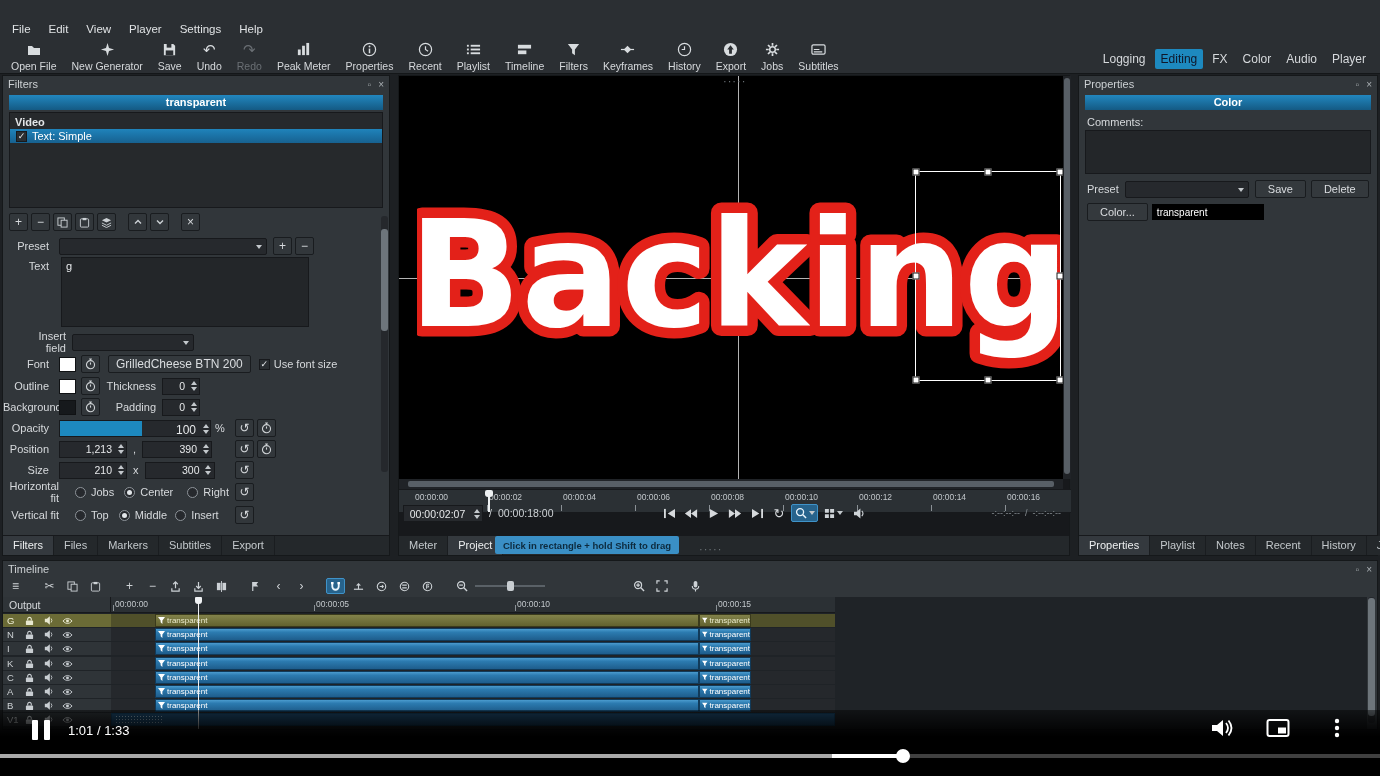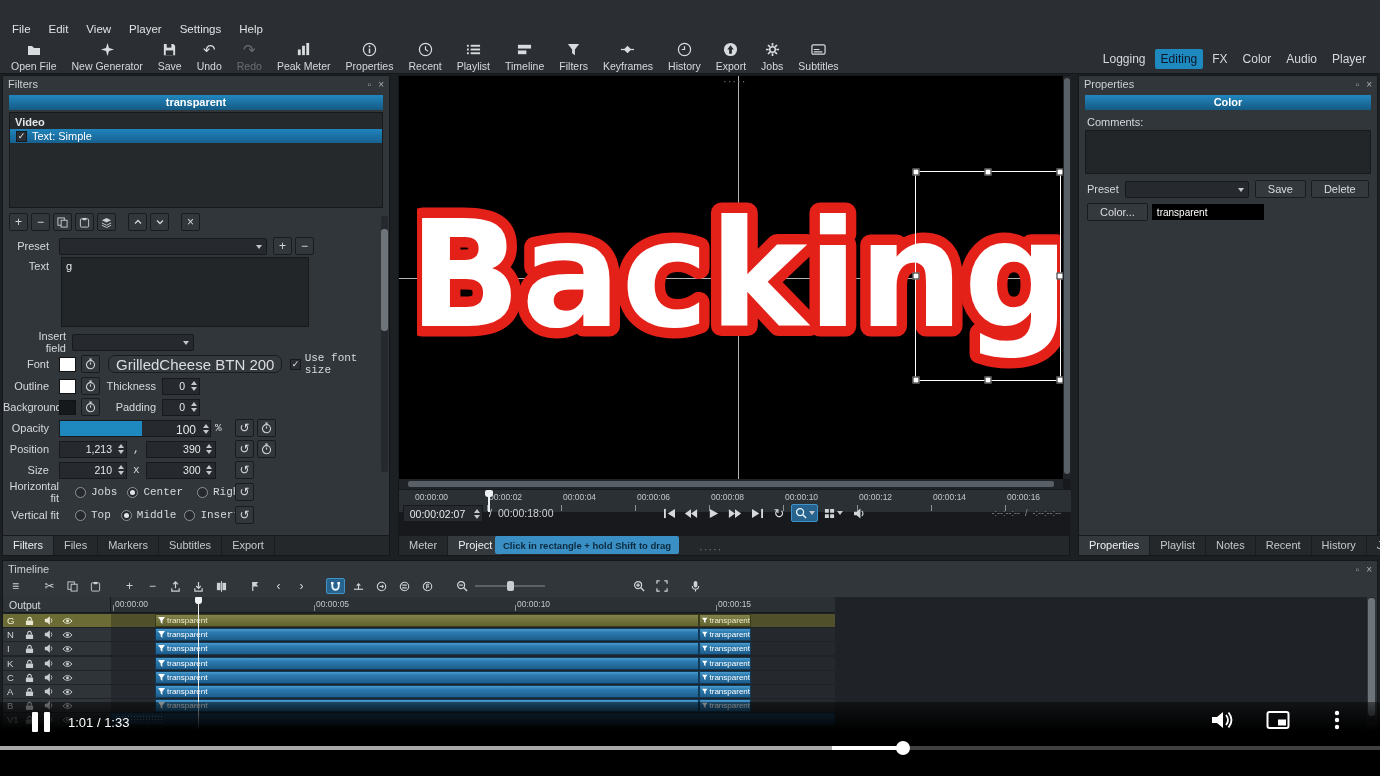--- a/index.html
+++ b/index.html
@@ -51,21 +51,21 @@
   .swatch{width:17px;height:15px;background:#fff;border:1px solid #101214;flex:none;}
   .spin{display:flex;align-items:center;height:17px;background:#26292d;border:1px solid #17191c;flex:none;}
   .spin .v{flex:1;font-size:10.5px;text-align:right;padding:0 3px;color:#e6e8ea;white-space:nowrap;}
   .spin .arr{width:11px;display:flex;flex-direction:column;align-items:center;gap:2px;flex:none;}
   .slider{position:relative;width:152px;height:17px;background:#26292d;border:1px solid #17191c;flex:none;}
   .slider .fill{position:absolute;left:0;top:0;bottom:0;width:82px;background:#1d89bf;}
   .slider .v{position:absolute;right:14px;top:2px;font-size:12px;color:#e6e8ea;}
   .slider .arr{position:absolute;right:1px;top:3px;display:flex;flex-direction:column;gap:2px;}
   .radio{width:11px;height:11px;border:1px solid #8d9399;border-radius:50%;background:#26292d;margin-right:5px;position:relative;flex:none;}
   .radio.sel::after{content:"";position:absolute;inset:2px;background:#e2e6e9;border-radius:50%;}
-  .rlab{color:#d6d9dc;font-family:Liberation Mono, monospace;}
+  .rlab{color:#d6d9dc;}
   .vscroll{position:absolute;width:7px;background:#25282c;border-radius:3px;}
   .vhandle{position:absolute;left:0;right:0;background:#6d757b;border-radius:3px;}
 
   
   .video{position:absolute;left:0;top:0;width:664px;height:403px;background:#000;overflow:hidden;}
   .guide-v{position:absolute;top:0;bottom:0;width:1px;background:rgba(255,255,255,.7);}
   .guide-h{position:absolute;left:0;right:0;height:1px;background:rgba(255,255,255,.7);}
   .selrect{position:absolute;border:1.5px solid #fff;}
   .hdl{position:absolute;width:7px;height:7px;background:#fff;border:1px solid #1c1c1c;transform:translate(-50%,-50%);}
   .ring{position:absolute;left:50%;top:50%;width:12px;height:12px;border:1.5px solid #fff;border-radius:50%;transform:translate(-50%,-50%);}
@@ -121,21 +121,21 @@
   .olive .tl-lane{background:#50502a;}
   .olive .clip{background:linear-gradient(180deg,#82824a,#62622f);border-color:#3a3a1c;}
   .olive .clip .cl{color:#eaeacb;}
   .v1clip{position:absolute;left:0;top:0;width:724px;height:13px;background:#1d4a6e;border:1px solid #123c5c;}
   .v1wave{position:absolute;left:3px;top:1px;width:48px;bottom:1px;
           background-image:radial-gradient(#9fb9c9 0.8px,transparent 0.9px);background-size:3px 3px;}
   .tl-phead{position:absolute;top:0;bottom:0;width:1px;background:#f0f2f4;}
   .tl-phead::before{content:"";position:absolute;left:-3px;top:0;width:7px;height:7px;background:#f0f2f4;border-radius:1px 1px 3px 3px;}
 
   
-  .overlay{position:absolute;left:0;right:0;bottom:0;height:74px;z-index:99;
+  .overlay{position:absolute;left:0;right:0;bottom:0;height:66px;z-index:99;
            background:linear-gradient(180deg,rgba(0,0,0,.45),#000 40%);}
   .pausebtn{position:absolute;left:32px;top:10px;display:flex;gap:6px;}
   .pausebtn i{width:6px;height:20px;background:#fff;border-radius:1px;}
   .otime{position:absolute;left:68px;top:13px;font-size:13px;color:#fff;}
   .oicon{position:absolute;top:8px;color:#fff;}
   .seek{position:absolute;left:0;right:0;top:44px;height:4px;background:rgba(255,255,255,.25);}
   .seek .played{position:absolute;left:0;top:0;bottom:0;width:65.4%;background:rgba(255,255,255,.55);}
   .seek .hot{position:absolute;left:60.3%;top:0;bottom:0;width:5.1%;background:#fff;}
   .seek .knob{position:absolute;left:calc(65.4% - 7px);top:-5px;width:14px;height:14px;background:#fff;border-radius:50%;}
 </style>
@@ -387,21 +387,21 @@
     <div class="frow" style="top:279px;">
       <span class="flabel">Font</span>
       <span class="swatch" style="margin-left:4px;"></span>
       <span class="sbtn" style="margin-left:5px;">
           <svg viewBox="0 0 12 13" width="11" height="12">
             <circle cx="6" cy="7.2" r="4.4" fill="none" stroke="#cfd3d6" stroke-width="1.2"></circle>
             <path d="M6 7.2V4.8" stroke="#cfd3d6" stroke-width="1.2"></path>
             <path d="M4.5 1h3M6 1v1.6" stroke="#cfd3d6" stroke-width="1.2"></path>
           </svg>
         </span>
-      <span class="btn" style="margin-left:8px;font-size:15px;padding:0 7px;border-radius:7px;">GrilledCheese BTN 200</span>
+      <span class="btn" style="margin-left:8px;font-size:12px;padding:0 7px;">GrilledCheese BTN 200</span>
       <span class="cb" style="margin-left:8px;">
           <i>✓</i>
         </span>
       <span class="rlab" style="margin-left:4px;">Use font size</span>
     </div>
 
     <div class="frow" style="top:301px;">
       <span class="flabel">Outline</span>
       <span class="swatch" style="margin-left:4px;"></span>
       <span class="sbtn" style="margin-left:5px;">

